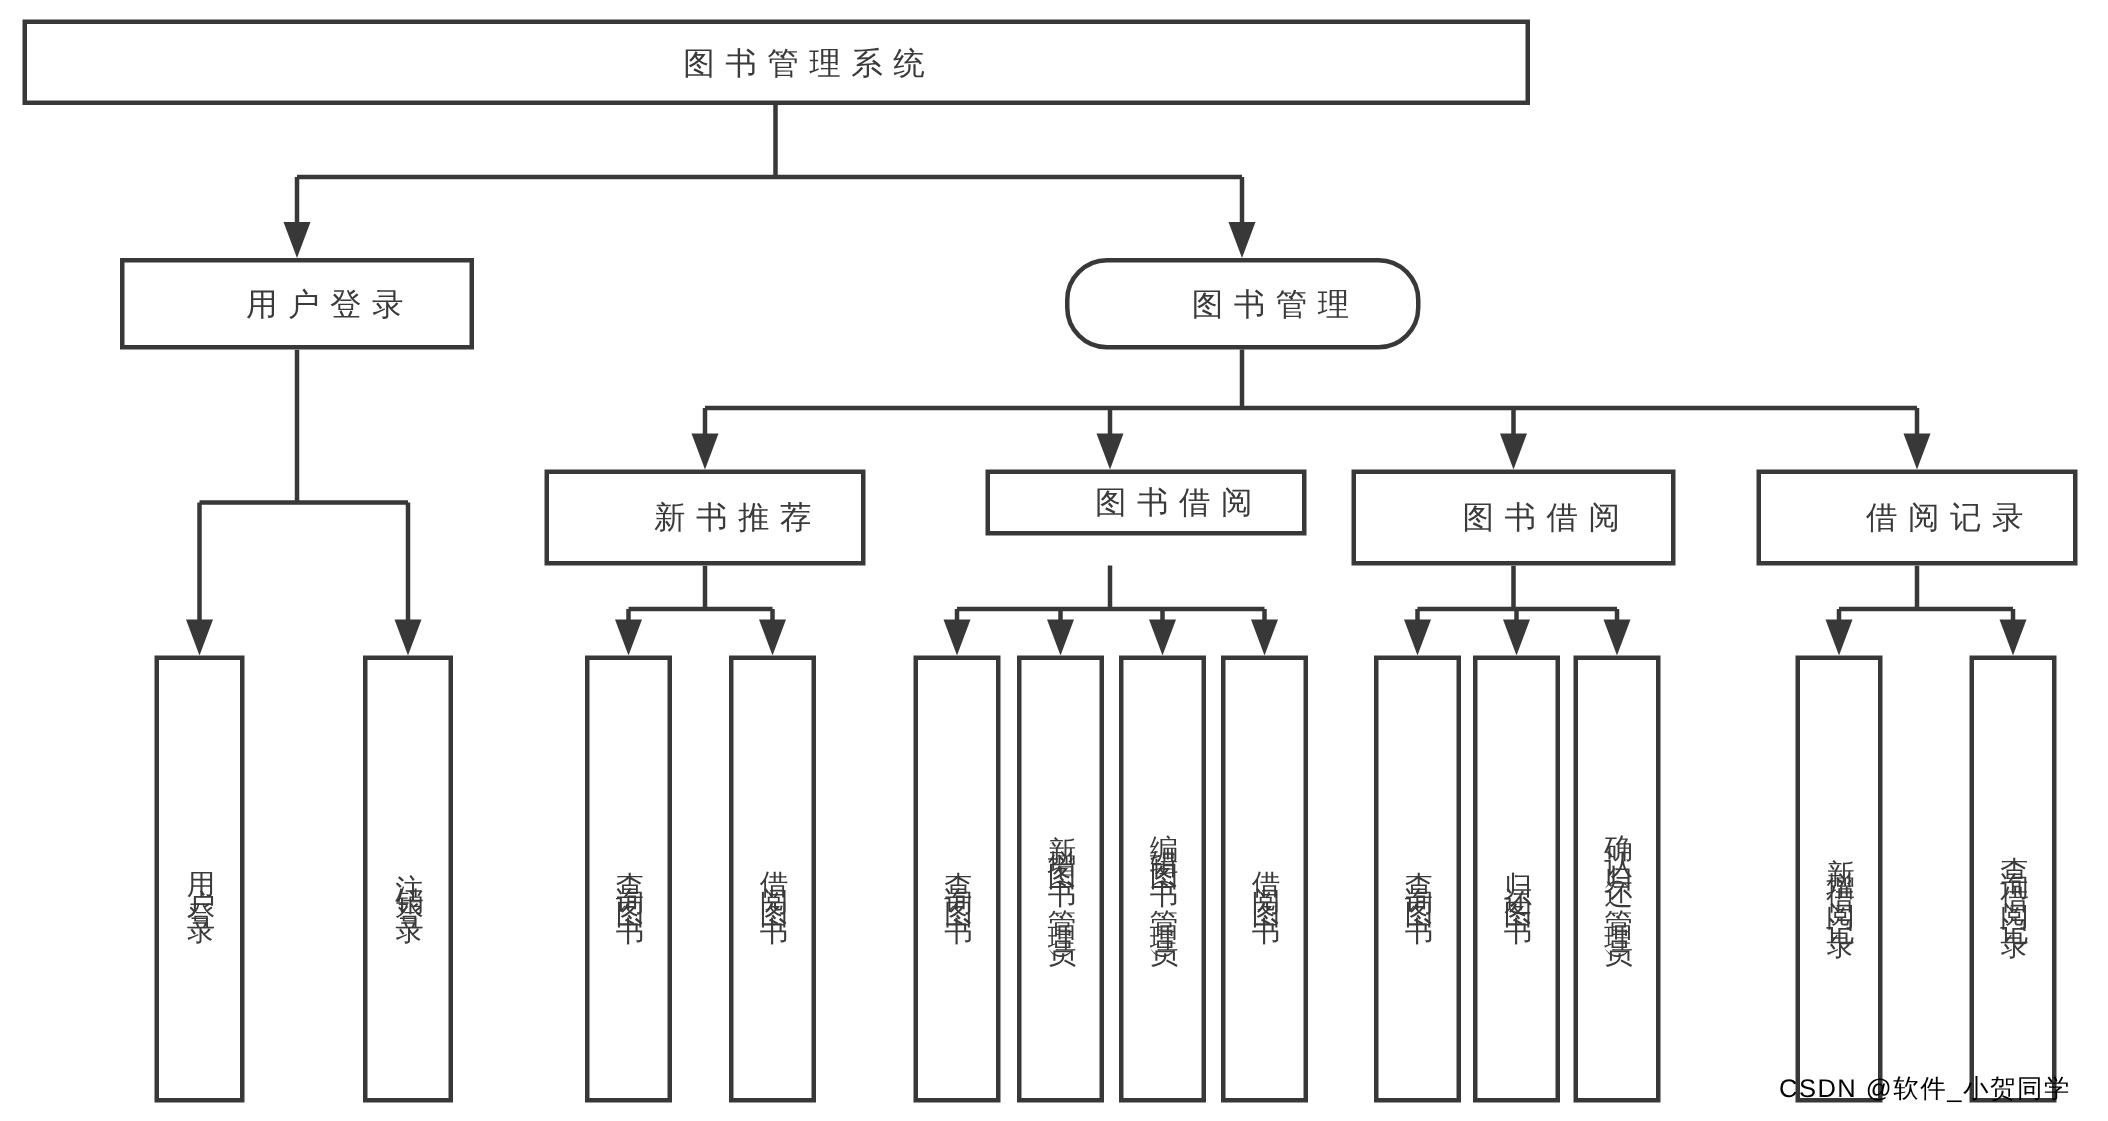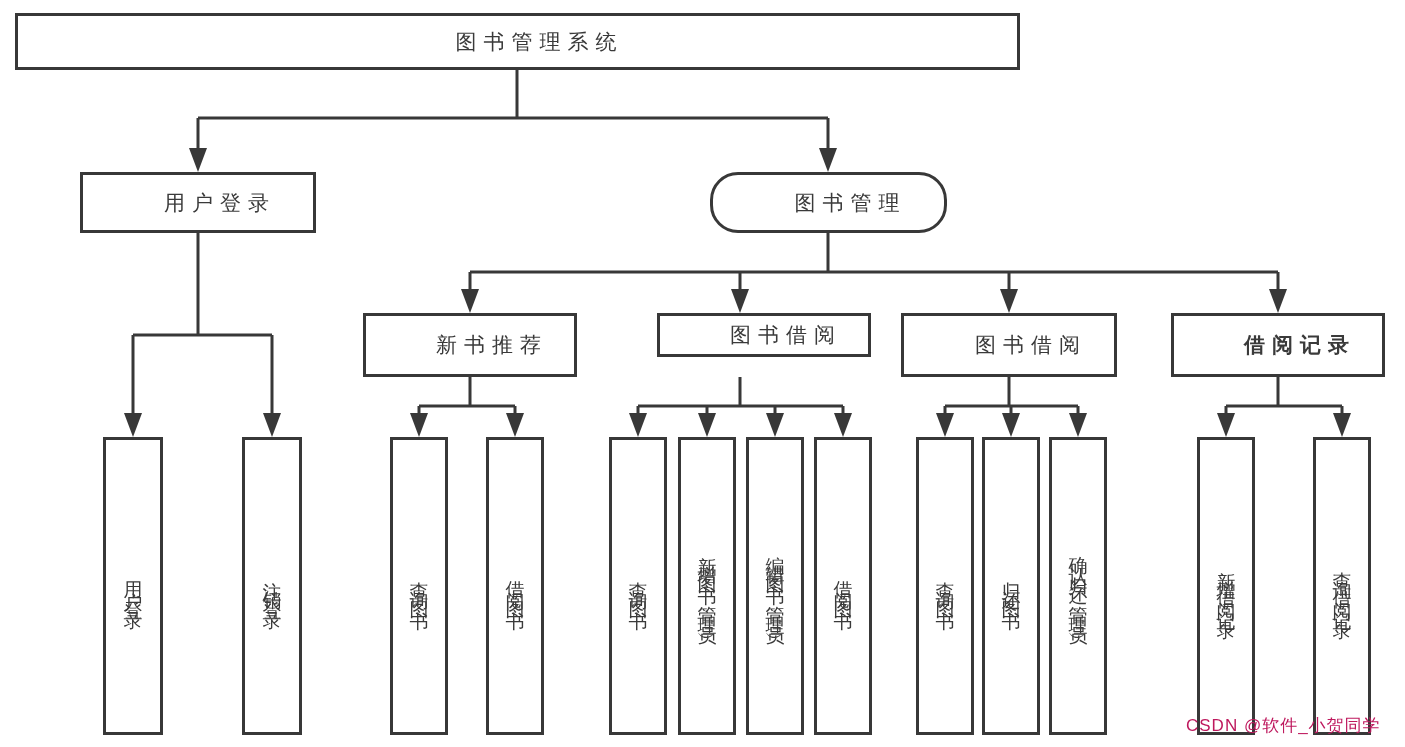--- a/index.html
+++ b/index.html
@@ -14,21 +14,21 @@
     display:flex;align-items:center;justify-content:center;
     z-index:1;
   }
   .h-node{font-size:21px;letter-spacing:7px;text-indent:7px;white-space:nowrap;padding-left:37px;}
   .v-node span{
     writing-mode:vertical-rl;text-orientation:mixed;
     font-size:19px;letter-spacing:10px;white-space:nowrap;
   }
   .watermark{
     position:absolute;left:1186px;top:714px;z-index:2;
-    font-size:17px;letter-spacing:1px;color:#be185d;white-space:nowrap;
+    font-size:17px;letter-spacing:1px;color:#000000;white-space:nowrap;
   }
 </style>
 </head>
 <body>
 
 <div class="canvas">
 
   <svg class="connectors" width="1405" height="747" viewBox="0 0 1405 747">
     <g stroke="#383838" stroke-width="3" fill="none">
 
@@ -70,21 +70,21 @@
   </svg>
 
   <div class="node h-node" style="left:15px;top:13px;width:1005px;height:57px;">图书管理系统</div>
 
   <div class="node h-node" style="left:80px;top:172px;width:236px;height:61px;">用户登录</div>
   <div class="node h-node" style="left:710px;top:172px;width:237px;height:61px;border-radius:28px;">图书管理</div>
 
   <div class="node h-node" style="left:363px;top:313px;width:214px;height:64px;">新书推荐</div>
   <div class="node h-node" style="left:657px;top:313px;width:214px;height:44px;">图书借阅</div>
   <div class="node h-node" style="left:901px;top:313px;width:216px;height:64px;">图书借阅</div>
-  <div class="node h-node" style="left:1171px;top:313px;width:214px;height:64px;font-weight:bold;">借阅记录</div>
+  <div class="node h-node" style="left:1171px;top:313px;width:214px;height:64px;">借阅记录</div>
 
   <div class="node v-node" style="left:103px;top:437px;width:60px;height:298px;">
     <span>用户登录</span>
   </div>
   <div class="node v-node" style="left:242px;top:437px;width:60px;height:298px;">
     <span>注销登录</span>
   </div>
 
   <div class="node v-node" style="left:390px;top:437px;width:58px;height:298px;">
     <span>查询图书</span>

